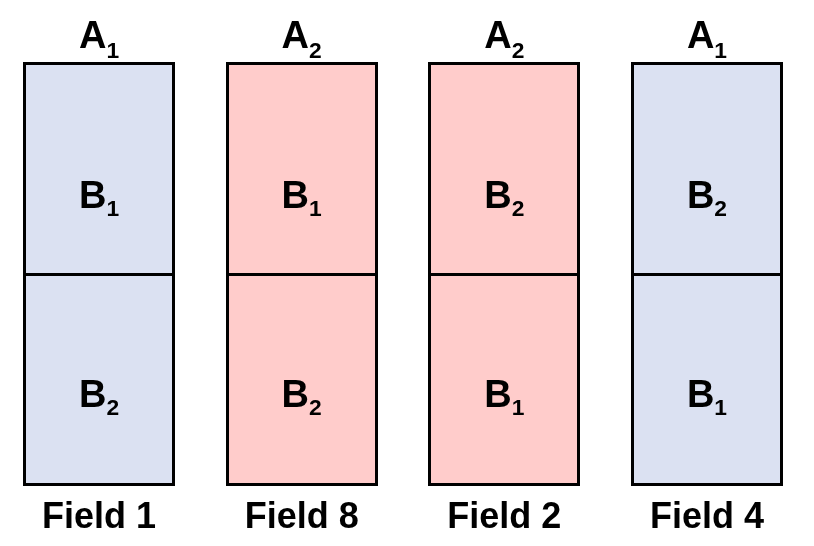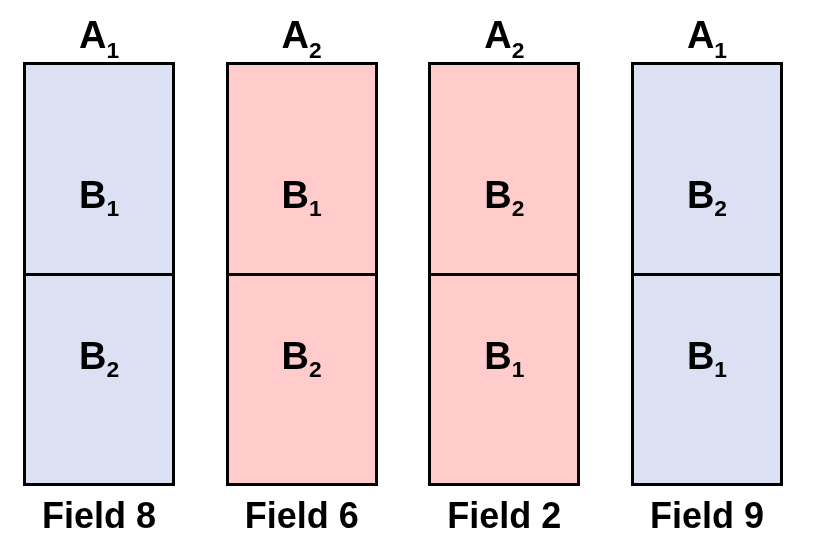--- a/index.html
+++ b/index.html
@@ -35,20 +35,21 @@
     font-size: 38px;
     line-height: 1;
     white-space: nowrap;
   }
   .field-box {
     height: 424px;
     box-sizing: border-box;
     border: 3px solid #000000;
     display: flex;
     flex-direction: column;
+    gap: 38px;
   }
   .cell {
     position: relative;
   }
   .cell-top {
     height: 208px;
     border-bottom: 3px solid #000000;
   }
   .cell-bottom {
     flex: 1;
@@ -87,37 +88,37 @@
         <span class="subscript">1</span>
       </div>
     <div class="field-box" style="background-color: rgb(219, 225, 242);">
       <div class="cell cell-top">
         <div class="cell-label"><span>B</span><span class="subscript">1</span></div>
       </div>
       <div class="cell cell-bottom">
         <div class="cell-label"><span>B</span><span class="subscript">2</span></div>
       </div>
     </div>
-    <div class="field-label">Field 8</div>
+    <div class="field-label">Field 1</div>
   </div>
 
   <div class="field-column">
     <div class="a-label">
         <span>A</span>
         <span class="subscript">2</span>
       </div>
     <div class="field-box" style="background-color: rgb(255, 204, 203);">
       <div class="cell cell-top">
         <div class="cell-label"><span>B</span><span class="subscript">1</span></div>
       </div>
       <div class="cell cell-bottom">
         <div class="cell-label"><span>B</span><span class="subscript">2</span></div>
       </div>
     </div>
-    <div class="field-label">Field 6</div>
+    <div class="field-label">Field 8</div>
   </div>
 
   <div class="field-column">
     <div class="a-label">
         <span>A</span>
         <span class="subscript">2</span>
       </div>
     <div class="field-box" style="background-color: rgb(255, 204, 203);">
       <div class="cell cell-top">
         <div class="cell-label"><span>B</span><span class="subscript">2</span></div>
@@ -135,16 +136,16 @@
         <span class="subscript">1</span>
       </div>
     <div class="field-box" style="background-color: rgb(219, 225, 242);">
       <div class="cell cell-top">
         <div class="cell-label"><span>B</span><span class="subscript">2</span></div>
       </div>
       <div class="cell cell-bottom">
         <div class="cell-label"><span>B</span><span class="subscript">1</span></div>
       </div>
     </div>
-    <div class="field-label">Field 9</div>
+    <div class="field-label">Field 4</div>
   </div>
 
 </div>
 
 </body></html>

